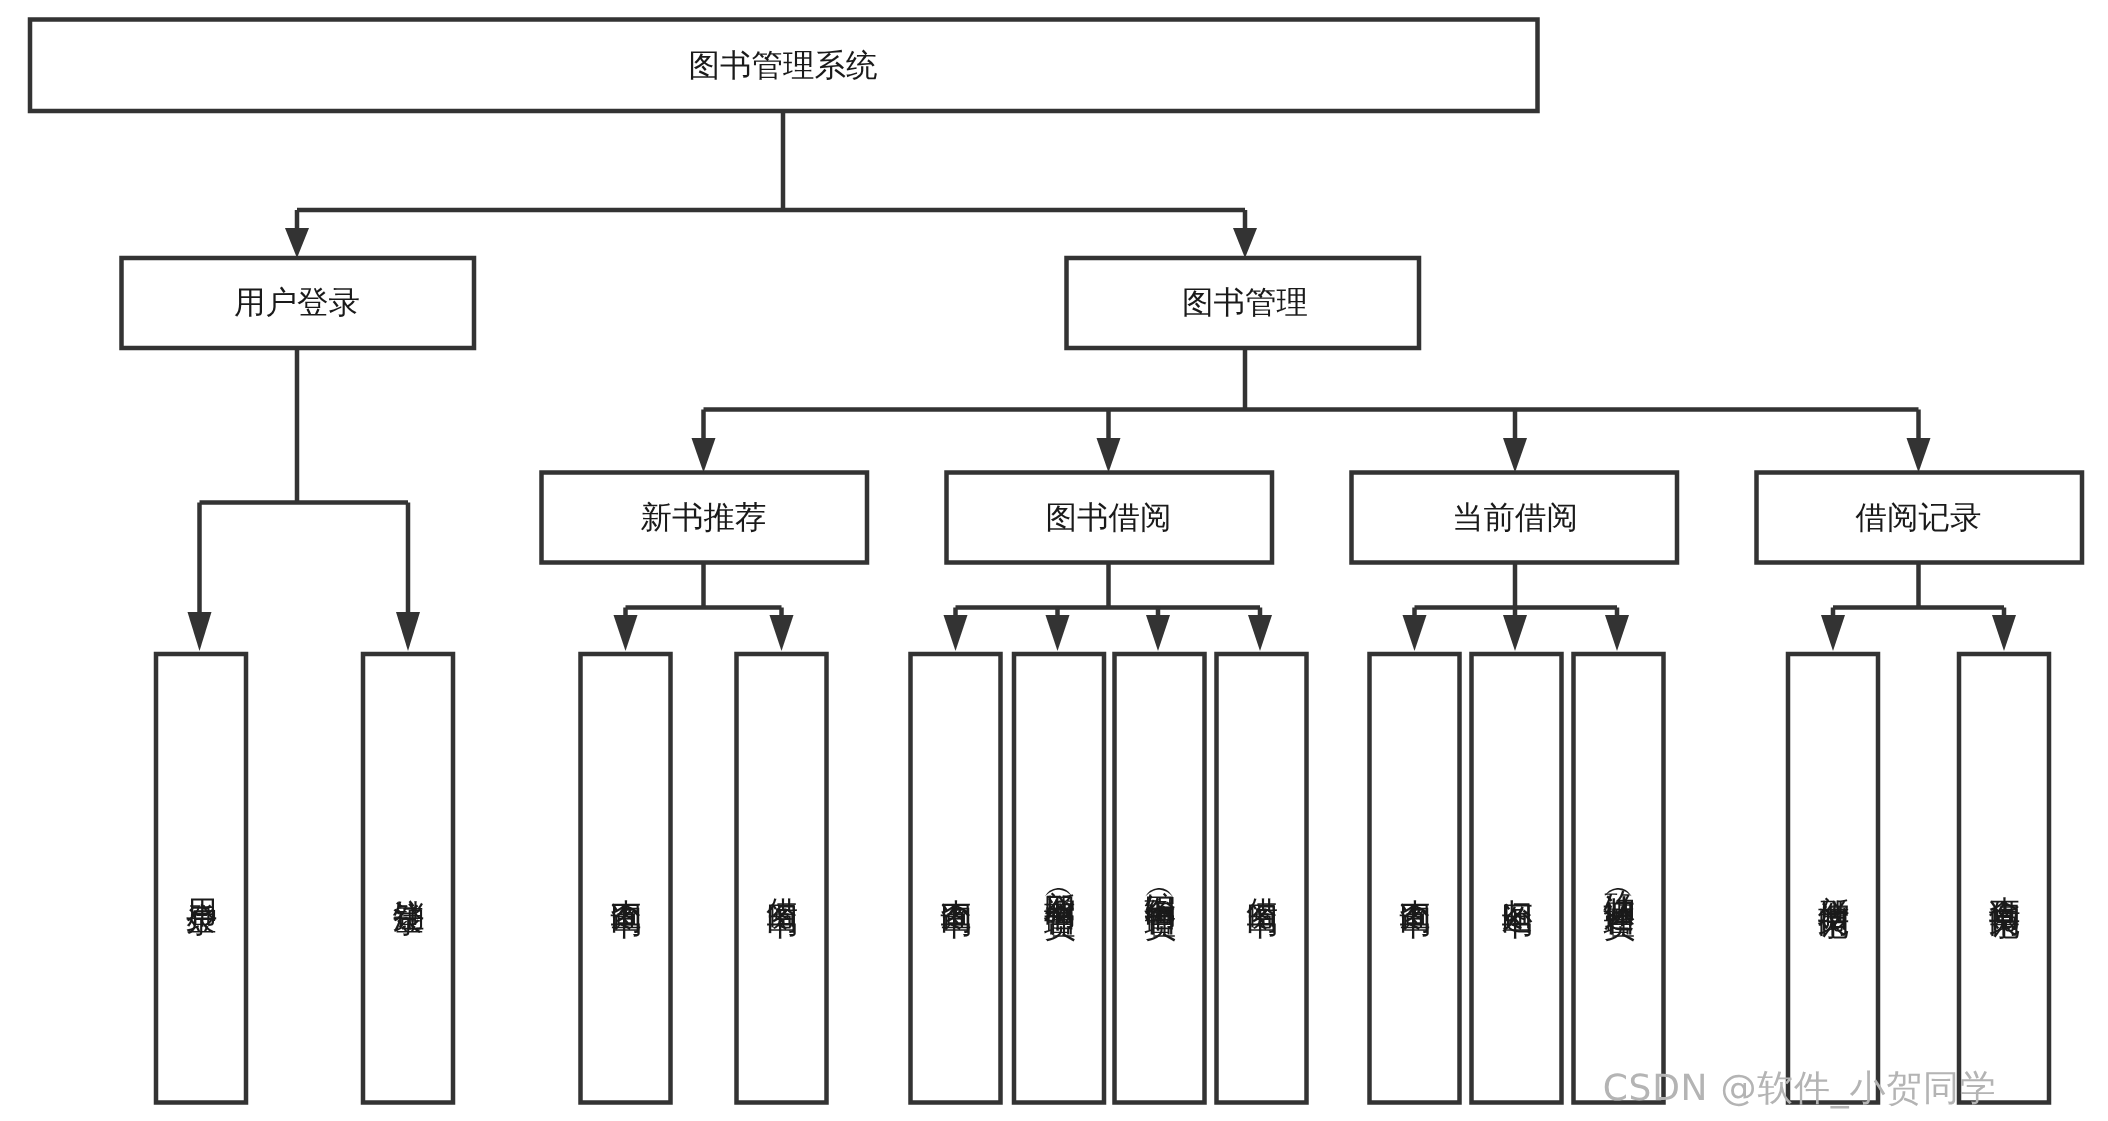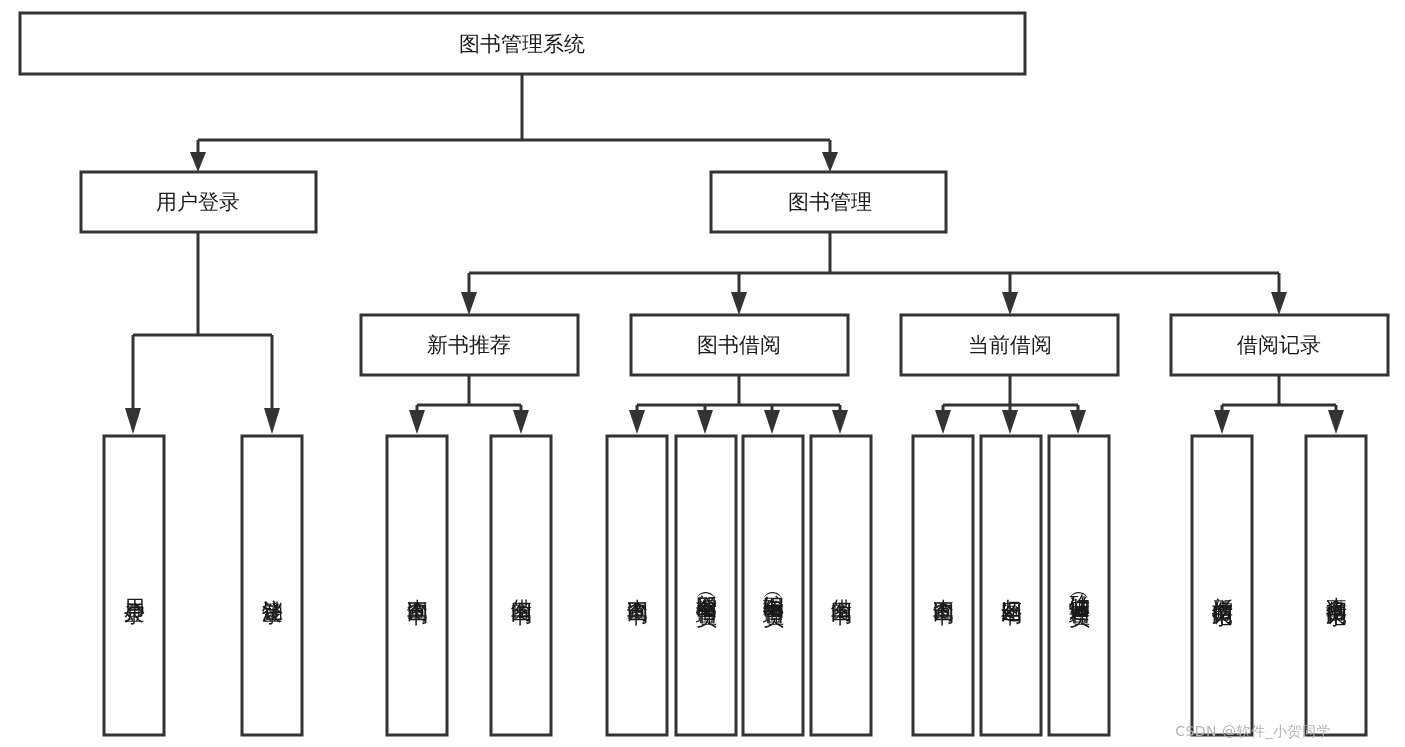--- a/index.html
+++ b/index.html
@@ -63,21 +63,21 @@
     justify-content: center;
     text-align: center;
     white-space: nowrap;
     pointer-events: none;
   }
   .watermark {
     position: absolute;
     right: 8px;
     bottom: 6px;
     font-family: "DejaVu Sans", "Liberation Sans", sans-serif;
-    font-size: 14px;
+    font-size: 24px;
     color: #b4b4b4;
     white-space: nowrap;
     letter-spacing: 0.5px;
   }
 </style>
 </head>
 <body>
 
 <div id="diagram-root">
 

